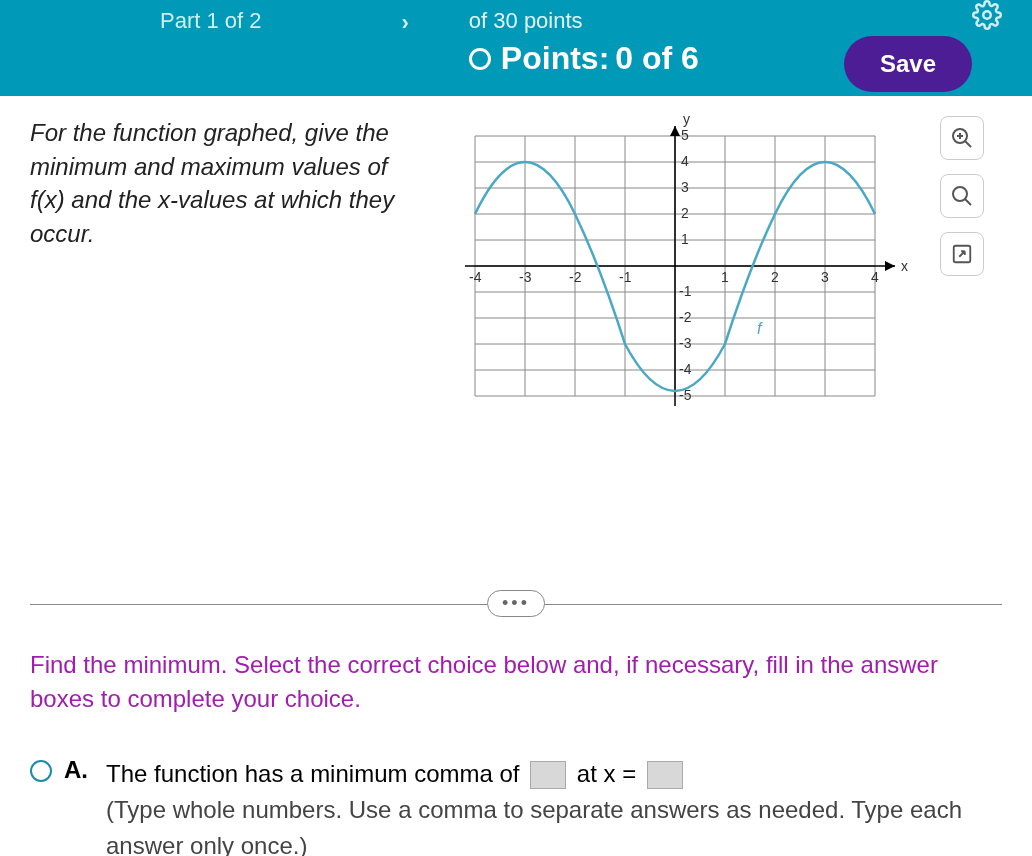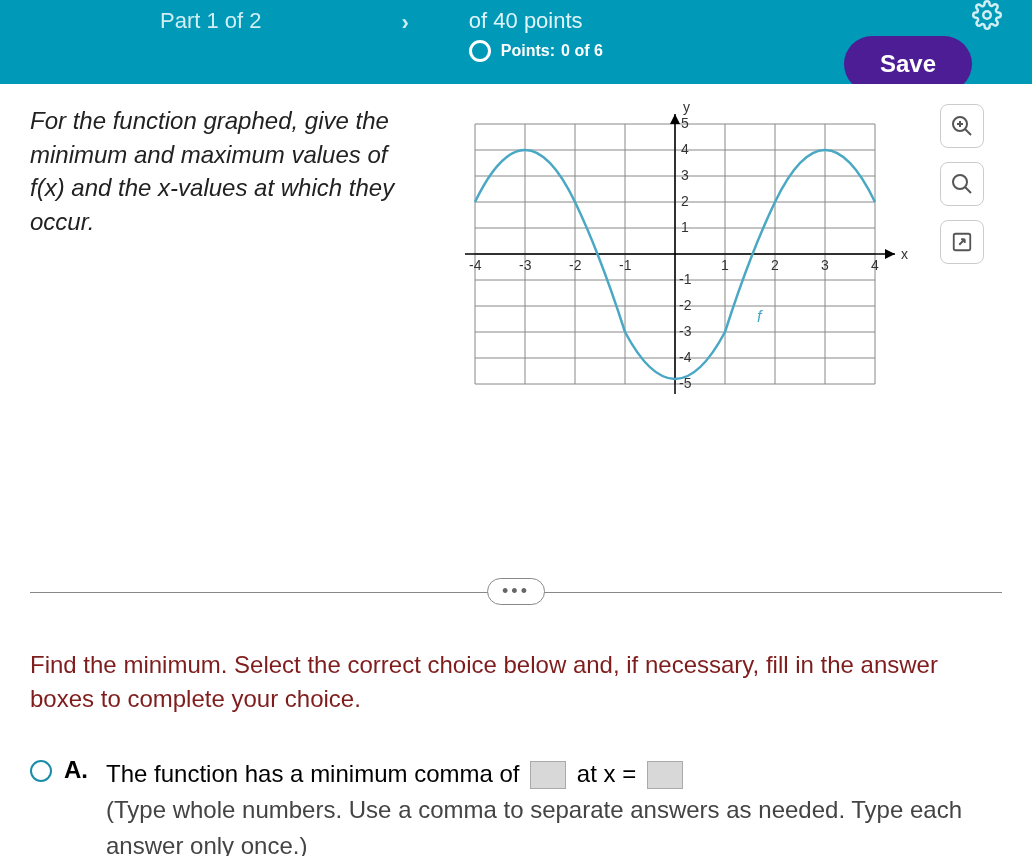--- a/index.html
+++ b/index.html
@@ -5,21 +5,21 @@
   * { box-sizing: border-box; margin: 0; padding: 0; }
   body {
     font-family: Arial, Helvetica, sans-serif;
     background: #f5f5f5;
     width: 1032px;
     height: 856px;
     overflow: hidden;
   }
   .header {
     background: #0099b8;
-    height: 84px;
+    height: 96px;
     display: flex;
     align-items: flex-start;
     padding: 8px 20px 0 20px;
     color: #fff;
     position: relative;
   }
   .part-label {
     color: #d0eef4;
     font-size: 22px;
     margin-left: 140px;
@@ -36,21 +36,21 @@
     margin-left: 60px;
   }
   .points-of {
     font-size: 22px;
     color: #e0f5fa;
   }
   .points-row {
     display: flex;
     align-items: center;
     margin-top: 6px;
-    font-size: 16px;
+    font-size: 32px;
     font-weight: bold;
     color: #fff;
   }
   .points-circle {
     width: 22px; height: 22px;
     border: 3px solid #fff;
     border-radius: 50%;
     margin-right: 10px;
   }
   .save-btn {
@@ -127,22 +127,22 @@
     border: 1px solid #888;
     border-radius: 14px;
     padding: 2px 14px;
     font-size: 18px;
     color: #666;
     letter-spacing: 3px;
     cursor: pointer;
   }
   .instruction {
     font-size: 24px;
-    color: #7f1d1d;
-    margin-top: 40px;
+    color: #a21caf;
+    margin-top: 28px;
     line-height: 1.4;
   }
   .choices {
     margin-top: 40px;
   }
   .choice {
     display: flex;
     align-items: flex-start;
     margin-bottom: 24px;
   }
@@ -183,21 +183,21 @@
   .curve { stroke: #4aa8c4; stroke-width: 2.5; fill: none; }
   .f-label { font-size: 16px; fill: #4aa8c4; font-style: italic; }
 </style>
 </head>
 <body>
 
 <div class="header">
   <span class="part-label">Part 1 of 2</span>
   <span class="chevron">›</span>
   <div class="points-block">
-    <div class="points-of">of 40 points</div>
+    <div class="points-of">of 30 points</div>
     <div class="points-row">
       <span class="points-circle"></span>
       <span>Points:</span>
       <span style="margin-left:6px">0 of 6</span>
     </div>
   </div>
   <button class="save-btn">Save</button>
   <span class="gear-icon">
     <svg viewBox="0 0 24 24" width="30" height="30" fill="none" stroke="currentColor" stroke-width="2">
         <circle cx="12" cy="12" r="3"></circle>

